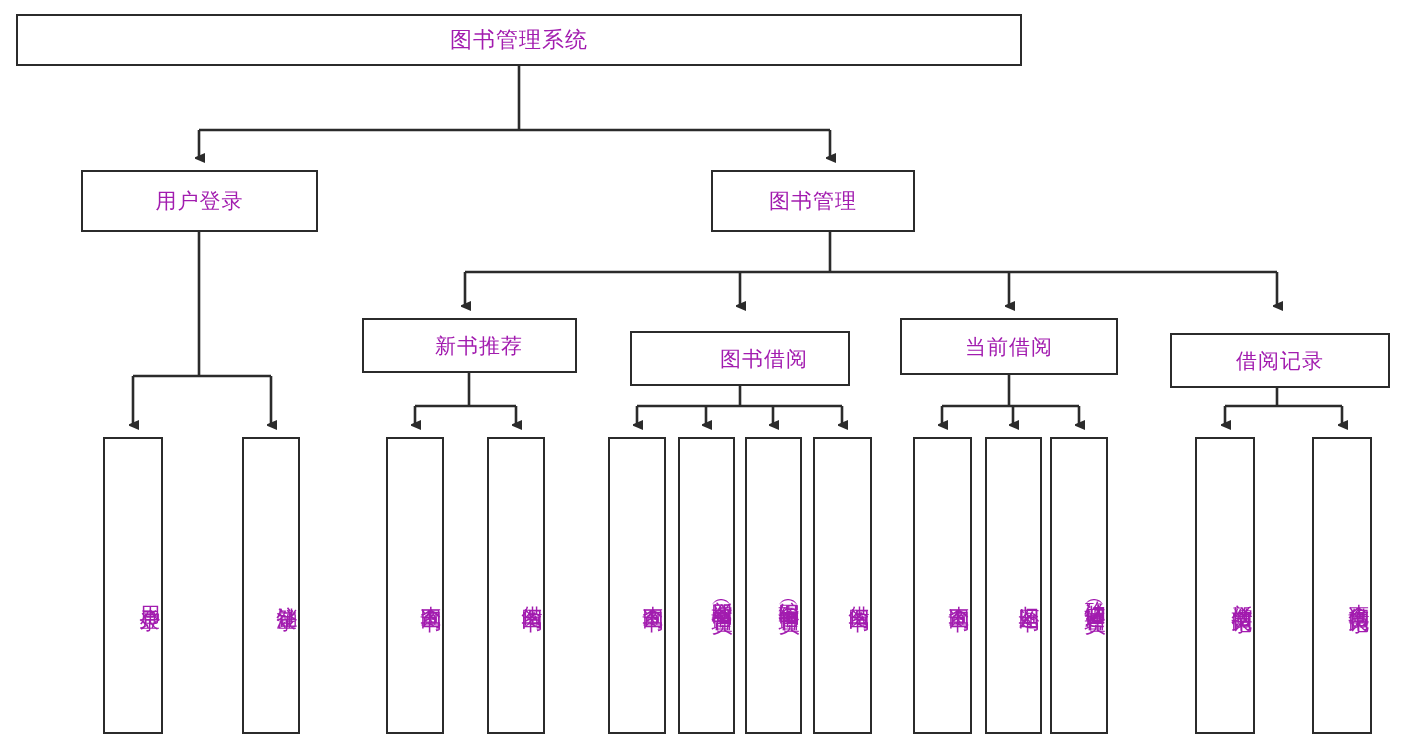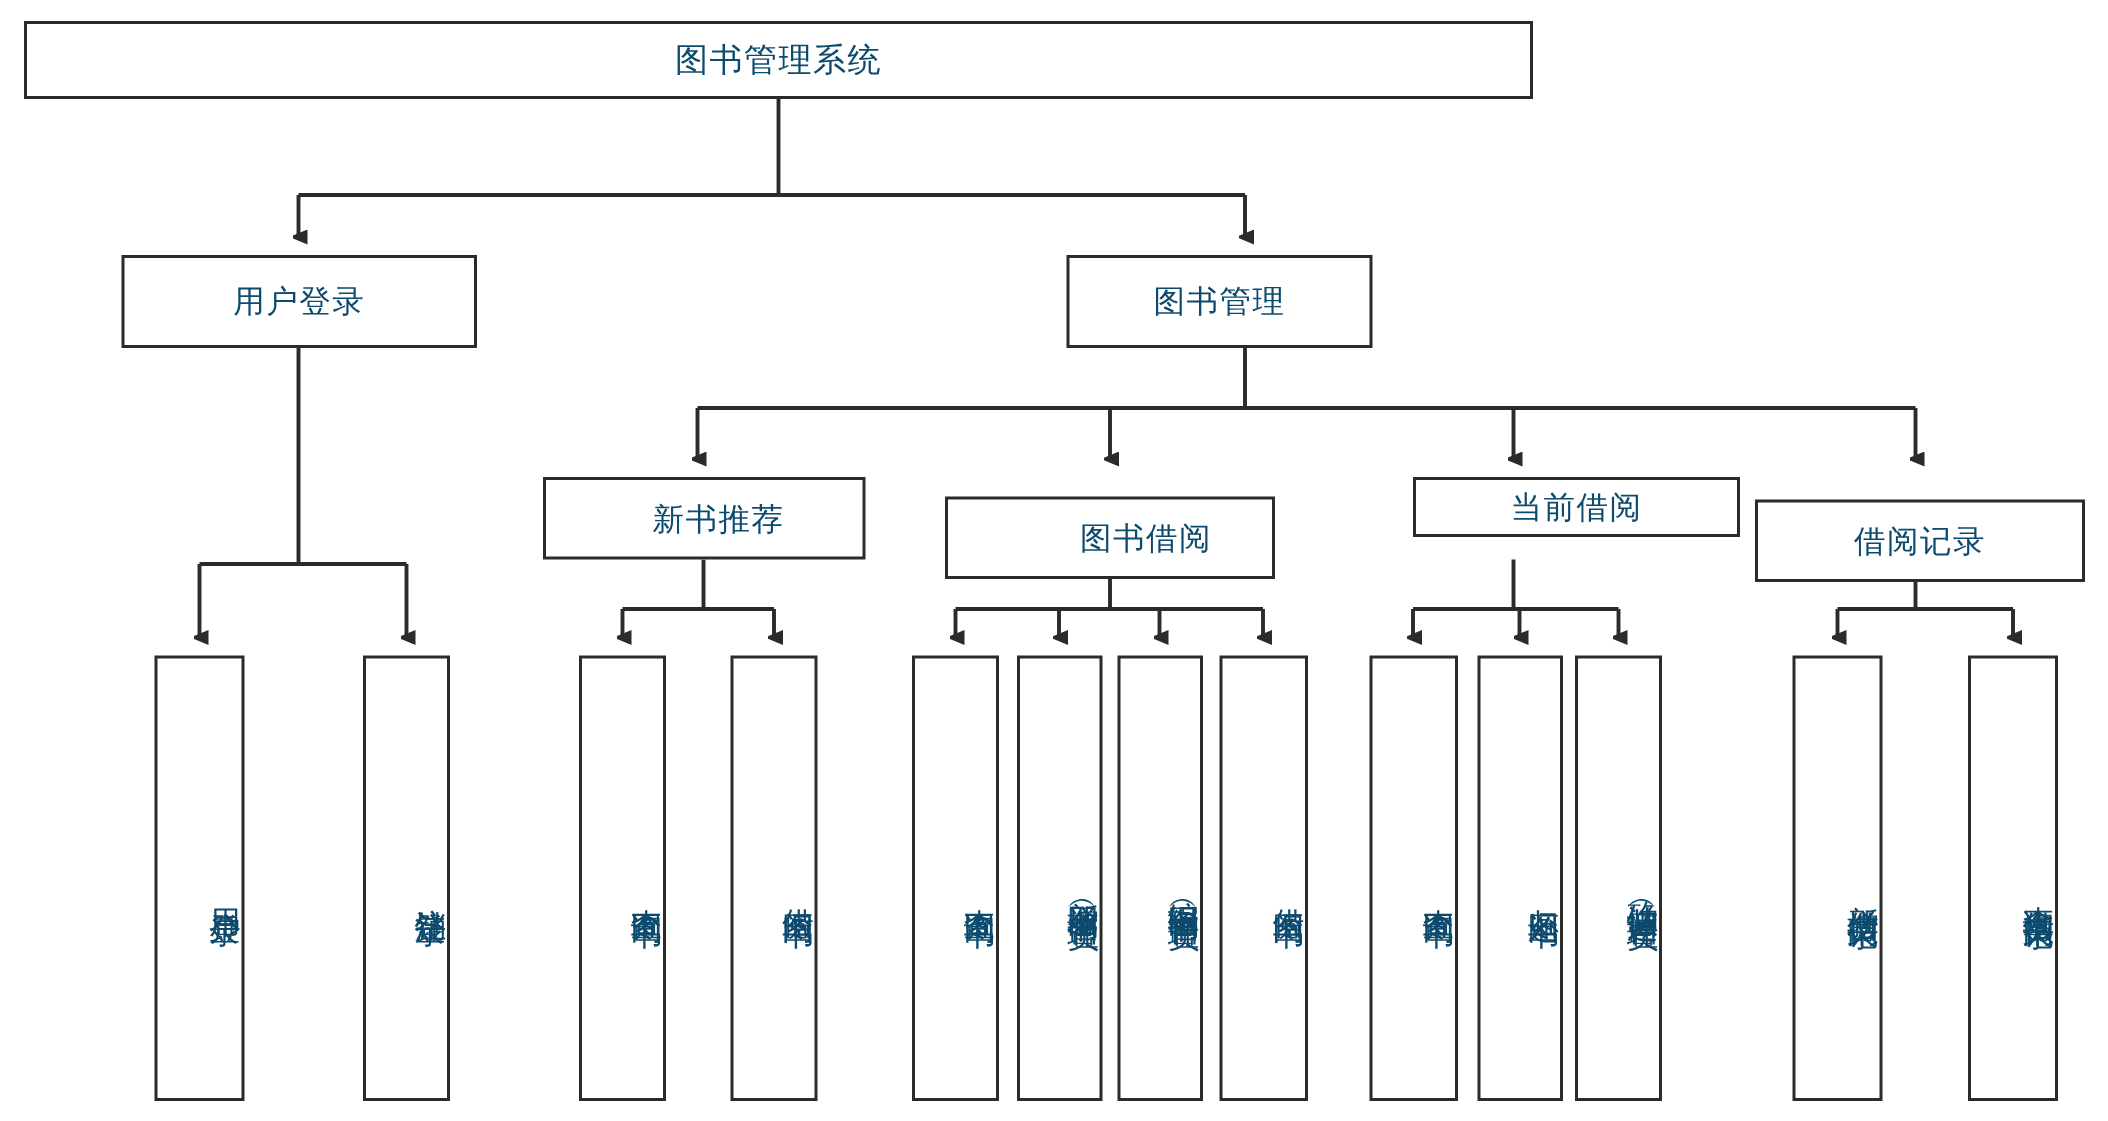--- a/index.html
+++ b/index.html
@@ -27,21 +27,21 @@
     pointer-events: none;
   }
   .node {
     position: absolute;
     box-sizing: border-box;
     border: 2px solid #2b2b2b;
     background: #ffffff;
     display: flex;
     align-items: center;
     justify-content: center;
-    color: #0c4a6e;
+    color: #a21caf;
   }
   .node.horizontal {
     writing-mode: horizontal-tb;
     font-size: 21px;
     letter-spacing: 1px;
   }
   .node.vertical {
     writing-mode: vertical-rl;
     text-orientation: upright;
     font-size: 21px;
@@ -137,21 +137,21 @@
   <div class="node horizontal" style="left:711px; top:170px; width:204px; height:62px;">
     <span class="node-label">图书管理</span>
   </div>
 
   <div class="node horizontal" style="left:362px; top:318px; width:215px; height:55px;padding-left:19px;">
     <span class="node-label">新书推荐</span>
   </div>
   <div class="node horizontal" style="left:630px; top:331px; width:220px; height:55px;padding-left:48px;">
     <span class="node-label">图书借阅</span>
   </div>
-  <div class="node horizontal" style="left:900px; top:318px; width:218px; height:40px;margin-left:42px;">
+  <div class="node horizontal" style="left:900px; top:318px; width:218px; height:57px;">
     <span class="node-label">当前借阅</span>
   </div>
   <div class="node horizontal" style="left:1170px; top:318px; width:220px; height:55px;margin-top:15px;">
     <span class="node-label">借阅记录</span>
   </div>
 
   <div class="node vertical" style="left:103px; top:437px; width:60px; height:297px;">
     <span class="node-label">用户登录</span>
   </div>
   <div class="node vertical" style="left:242px; top:437px; width:58px; height:297px;">

